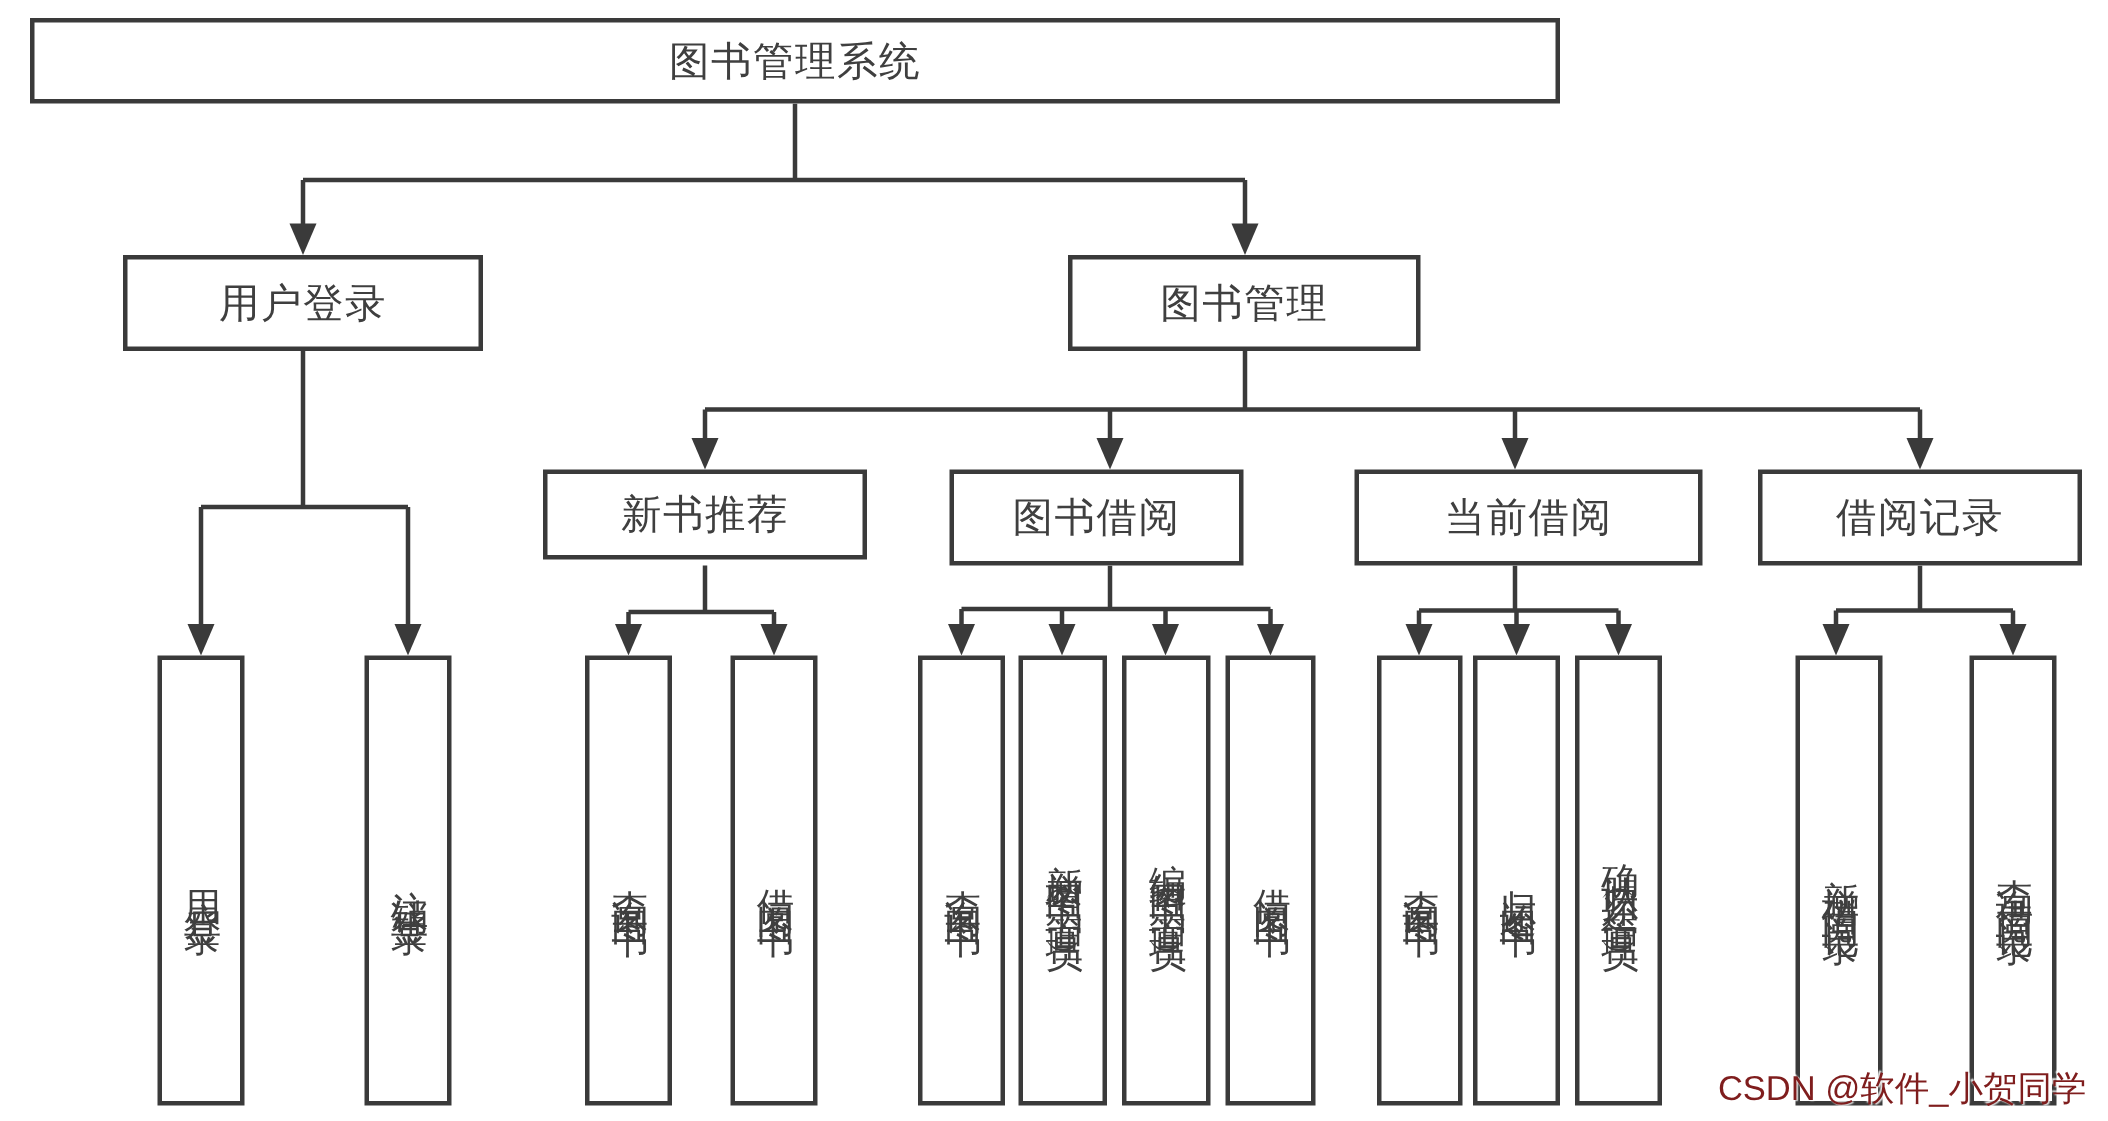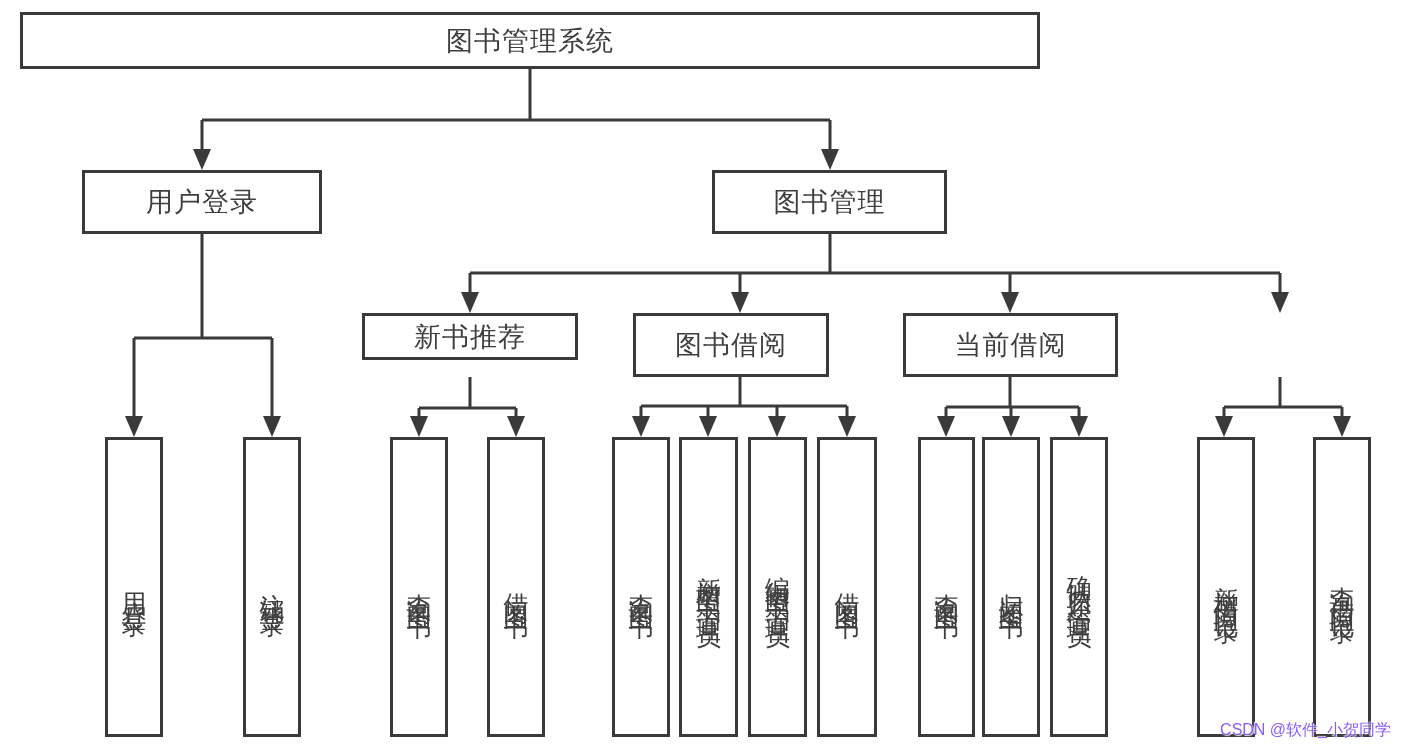--- a/index.html
+++ b/index.html
@@ -14,31 +14,31 @@
   }
   .node.h span{font-size:27px;letter-spacing:1px;white-space:nowrap;}
   .node.leaf{top:437px;width:58px;height:300px;}
   .node.leaf span{
     writing-mode:vertical-rl;text-orientation:mixed;
     font-size:25px;letter-spacing:7px;line-height:1;white-space:nowrap;
   }
   #root{left:20px;top:12px;width:1020px;height:57px;}
   #l2a{left:82px;top:170px;width:240px;height:64px;}
   #l2b{left:712px;top:170px;width:235px;height:64px;}
-  #l3a{left:362px;top:313px;width:216px;height:47px;}
+  #l3a{left:362px;top:313px;width:216px;height:60px;}
   #l3b{left:633px;top:313px;width:196px;height:64px;}
-  #l3c{left:903px;top:313px;width:215px;height:64px;}
+  #l3c{left:903px;top:313px;width:232px;height:64px;}
   #l3d{left:1172px;top:313px;width:216px;height:64px;}
   #f1{left:105px;} #f2{left:243px;}
   #f3{left:390px;} #f4{left:487px;}
   #f5{left:612px;} #f6{left:679px;width:59px;} #f7{left:748px;width:59px;} #f8{left:817px;width:60px;}
   #f9{left:918px;width:57px;} #f10{left:982px;} #f11{left:1050px;}
   #f12{left:1197px;} #f13{left:1313px;}
   #watermark{
-    position:absolute;right:14px;bottom:6px;font-size:16px;color:#8b5cf6;
+    position:absolute;right:14px;bottom:6px;font-size:23px;color:#7f1d1d;
     text-shadow:1px 1px 1px rgba(255,255,255,.9),-1px -1px 1px rgba(255,255,255,.9);
     white-space:nowrap;
   }
 </style>
 </head>
 <body>
 
 <div id="stage">
 
   <svg id="connectors" width="1405" height="747" viewBox="0 0 1405 747" fill="none" stroke="#3a3a3a" stroke-width="3">
@@ -104,20 +104,23 @@
 
   <div id="l3a" class="node h">
     <span>新书推荐</span>
   </div>
   <div id="l3b" class="node h">
     <span>图书借阅</span>
   </div>
   <div id="l3c" class="node h">
     <span>当前借阅</span>
   </div>
+  <div id="l3d" class="node h">
+    <span>借阅记录</span>
+  </div>
 
   <div id="f1" class="node leaf">
     <span>用户登录</span>
   </div>
   <div id="f2" class="node leaf">
     <span>注销登录</span>
   </div>
 
   <div id="f3" class="node leaf">
     <span>查询图书</span>

